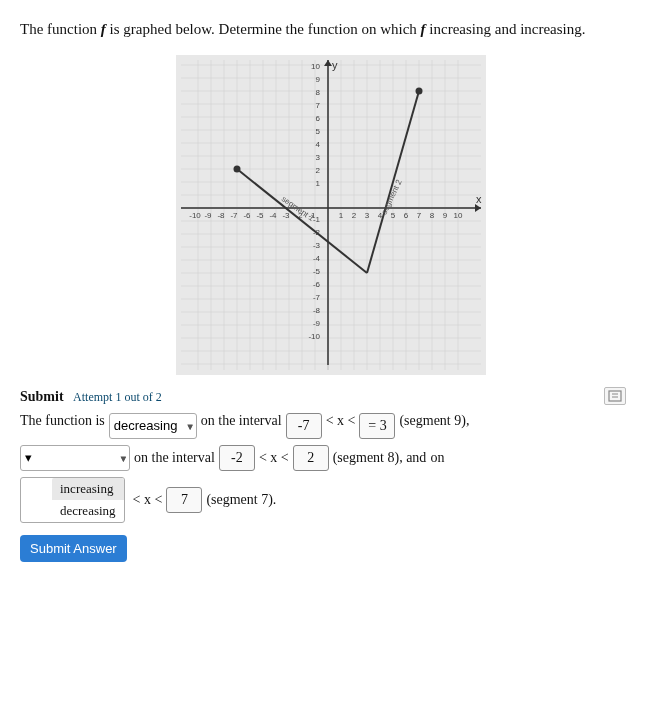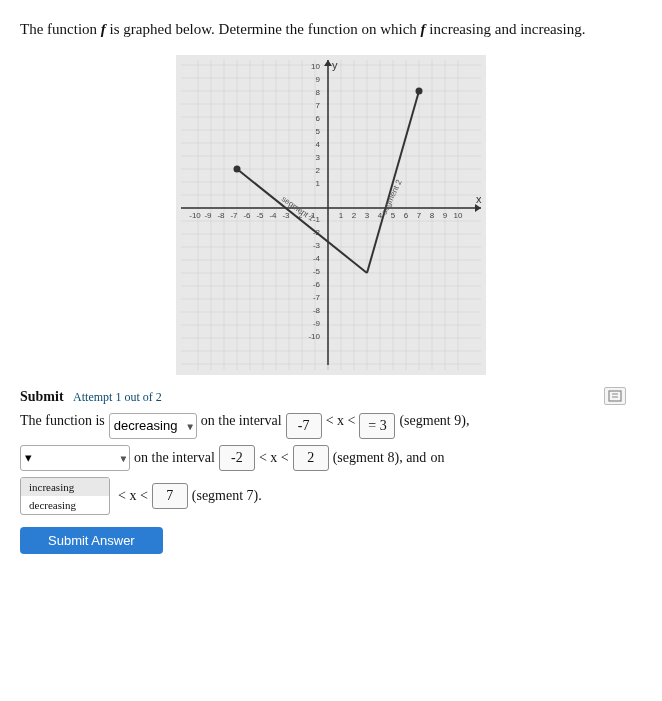--- a/index.html
+++ b/index.html
@@ -74,21 +74,21 @@
       display: inline-flex;
       align-items: center;
       min-width: 36px;
       justify-content: center;
     }
     .submit-btn {
       background: #2b7dd4;
       color: white;
       border: none;
       border-radius: 4px;
-      padding: 6px 28px;
+      padding: 6px 10px;
       font-size: 13px;
       cursor: pointer;
       margin-top: 2px;
     }
     .corner-icon {
       position: absolute;
       top: 14px;
       right: 16px;
       width: 22px;
       height: 18px;
@@ -98,22 +98,23 @@
       display: flex;
       align-items: center;
       justify-content: center;
       cursor: pointer;
     }
     .answer-area {
       position: relative;
     }
     .dropdown-option {
       padding: 3px 8px;
-      font-size: 11px;
+      font-size: 13px;
       cursor: pointer;
+      margin-left: 31px;
     }
     .select-wrapper {
       position: relative;
       display: inline-block;
     }
     .select-wrapper select {
       appearance: none;
       -webkit-appearance: none;
       padding-right: 18px;
     }

